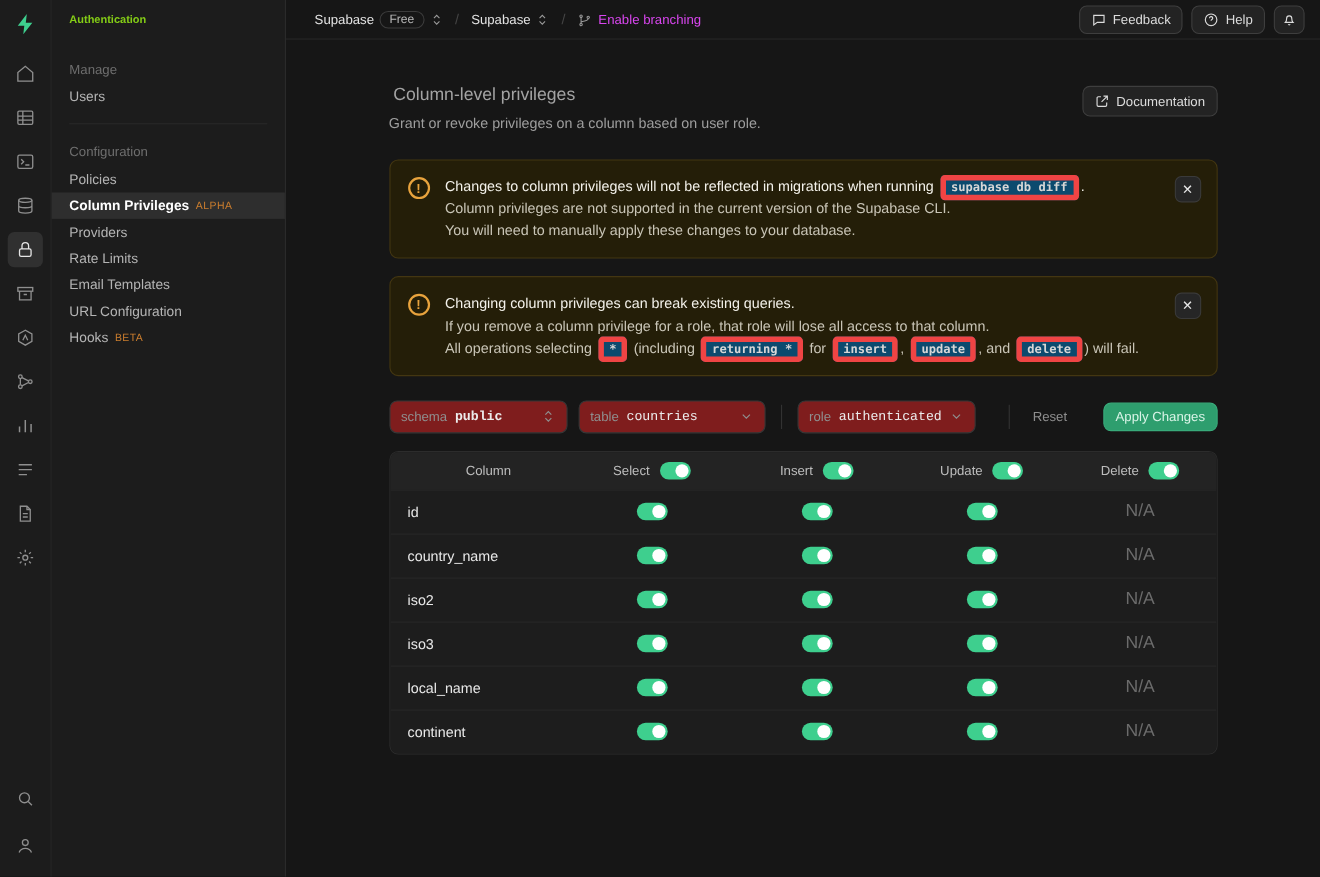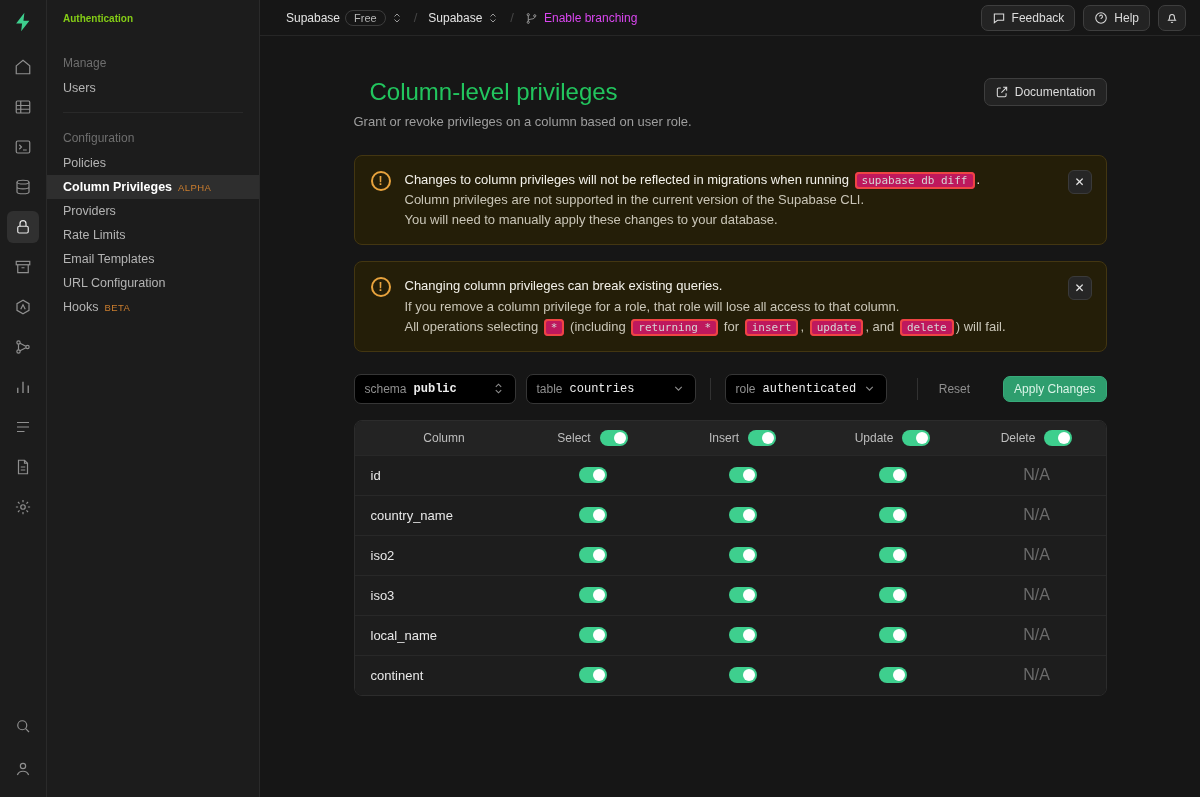--- a/index.html
+++ b/index.html
@@ -58,53 +58,53 @@
     border:1px solid #3e3e3e; border-radius:7px; background:#232323; color:#dcdcdc;
     font-size:12px; cursor:pointer; font-family:inherit;
   }
   .btn svg { width:14px; height:14px; }
   .icon-btn { width:28px; padding:0; justify-content:center; }
 
   
   .scroll { flex:1; overflow:auto; }
   .content { width:753px; margin:0 auto; padding:42px 0 60px; }
   .page-head { display:flex; align-items:flex-start; justify-content:space-between; margin-bottom:26px; }
-  .page-title { font-size:24px; font-weight:500; color:#22c55e; margin:0 16px 8px; }
+  .page-title { font-size:16px; font-weight:500; color:#a3a3a3; margin:0 4px 8px; }
   .page-sub { font-size:13px; color:#9e9e9e; margin:0; }
 
   
   .banner {
     background:#241e08; border:1px solid #433611; border-radius:8px;
     display:flex; gap:14px; padding:14px 14px 14px 16px; margin-bottom:16px;
     align-items:flex-start;
   }
   .warn-ic {
     flex:0 0 20px; width:20px; height:20px; border-radius:50%;
     border:2px solid #e8a33d; color:#e8a33d; font-weight:700; font-size:12px;
     display:flex; align-items:center; justify-content:center; margin-top:1px;
   }
   .banner-body { flex:1; line-height:1.55; }
   .banner-title { margin:0; color:#f3f1ea; font-size:13px; }
   .banner-line { margin:0; color:#c9c5b7; font-size:13px; }
   .chip {
     font-family:"DejaVu Sans Mono", monospace; font-size:11px;
-    background:#be185d; border:2px solid #ef4444; border-radius:4px;
-    padding:0 5px; color:#d6d6d6; margin:0 2px;
+    background:#0c4a6e; border:5px solid #ef4444; border-radius:4px;
+    padding:0 5px; color:#d6d6d6; margin:0 2px;font-weight:bold;
   }
   .banner-close {
     flex:0 0 24px; width:24px; height:24px; border-radius:6px; border:1px solid #3a3a3a;
     background:#262626; color:#e8e8e8; font-size:12px; cursor:pointer;
     display:flex; align-items:center; justify-content:center; font-family:inherit;
   }
 
   
   .filters { display:flex; align-items:center; gap:10px; margin:22px 0 16px; }
   .select {
     display:inline-flex; align-items:center; gap:7px; height:30px; padding:0 10px;
-    background:#000000; border:1px solid #363636; border-radius:7px; font-size:12px;
+    background:#7f1d1d; border:1px solid #363636; border-radius:7px; font-size:12px;
     min-width:162px; cursor:pointer;
   }
   .select .lbl { color:#8f8f8f; }
   .select .val { color:#ececec;font-family:Liberation Mono, monospace; }
   .select .val.bold { font-weight:700; }
   .select svg { margin-left:auto; width:13px; height:13px; color:#8f8f8f; }
   .vdiv { width:1px; height:22px; background:#323232; margin:0 4px; }
   .btn-ghost { background:transparent; border:1px solid transparent; color:#8f8f8f; }
   .btn-primary { background:#2e9e6e; border:1px solid #38aa7a; color:#d9f4e7; margin-left:16px; }
   .filters-right { margin-left:auto; display:flex; align-items:center; gap:6px; }

